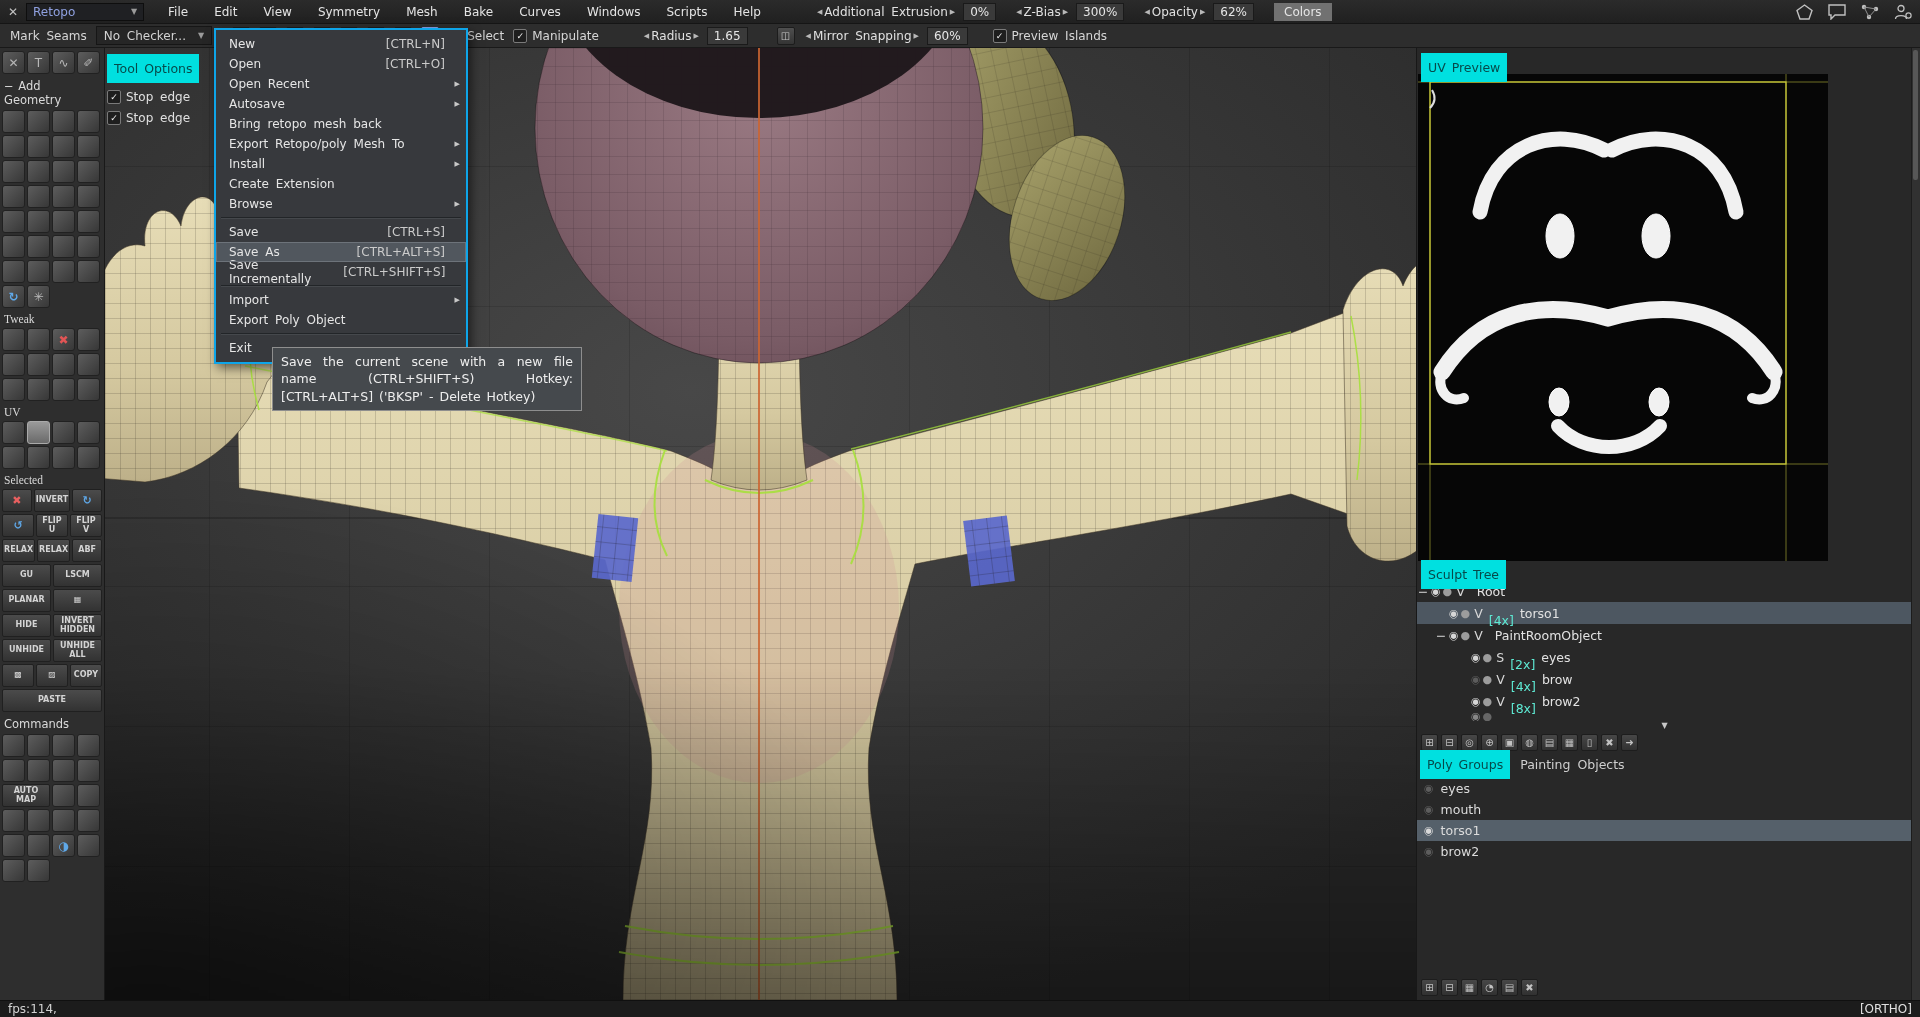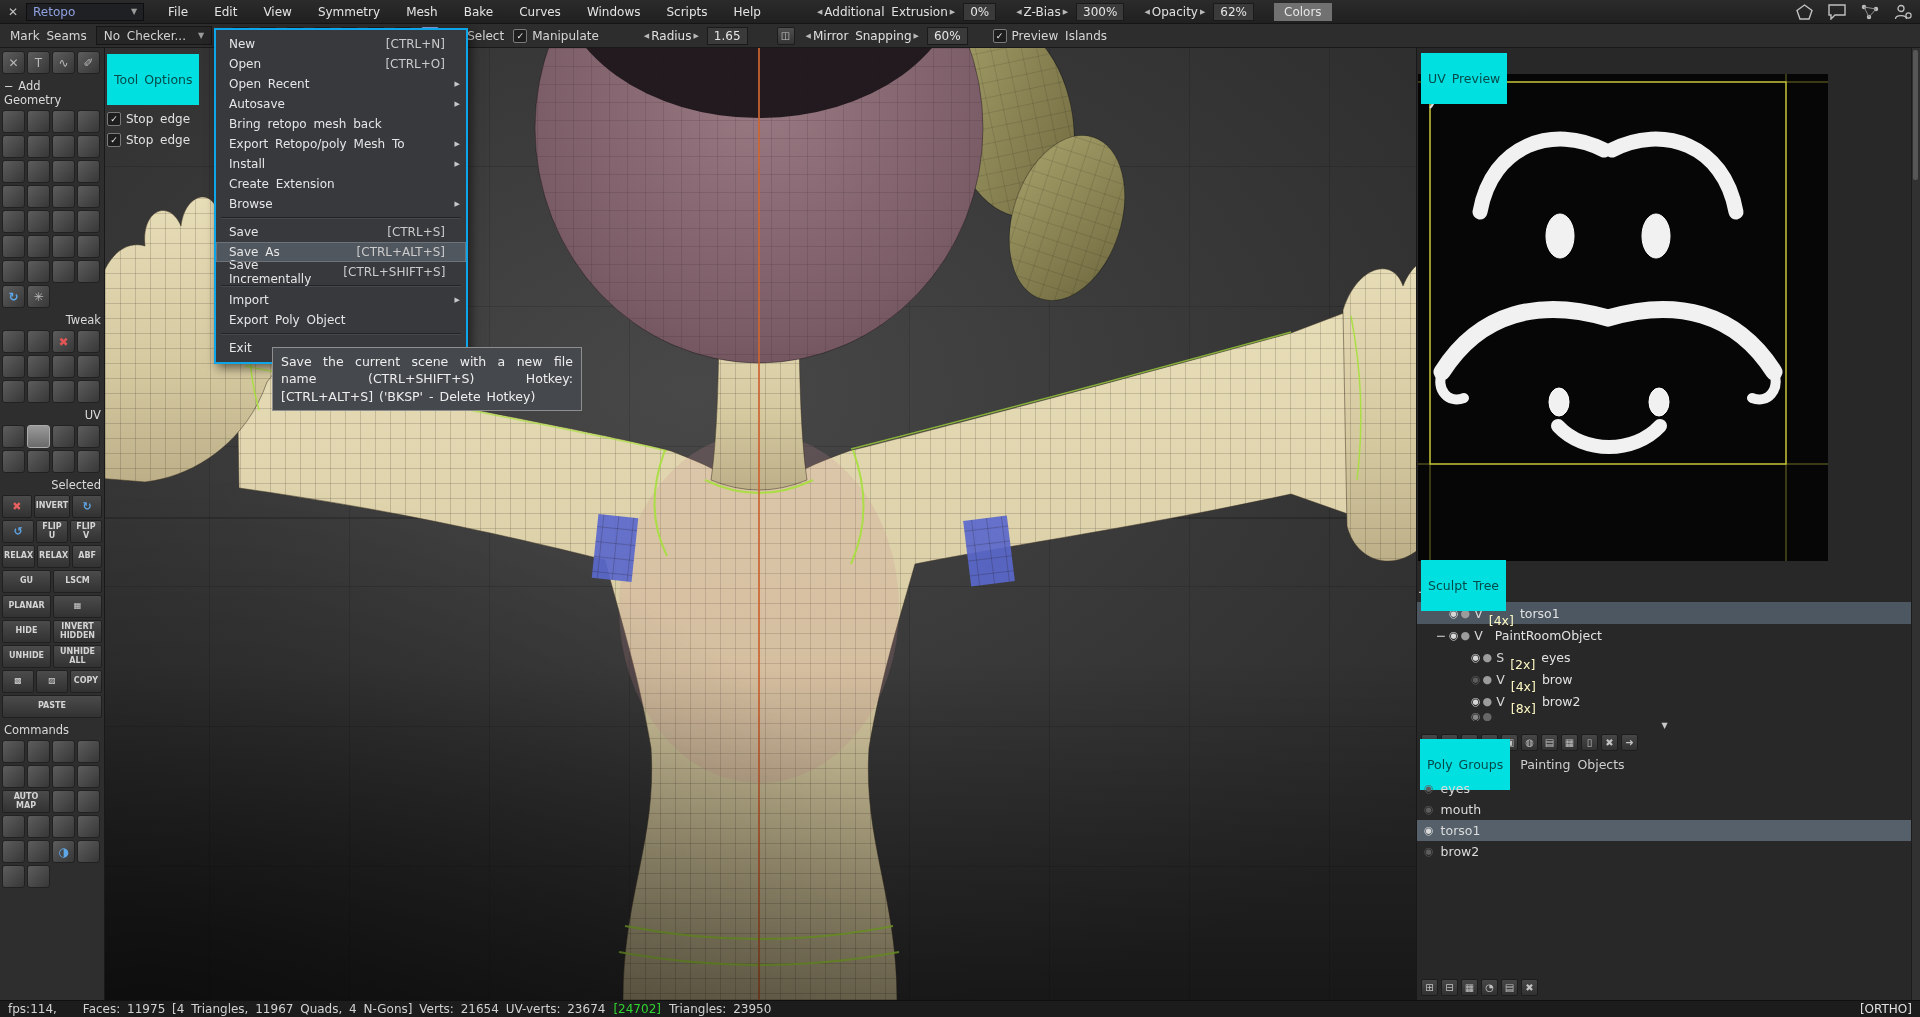--- a/index.html
+++ b/index.html
@@ -33,21 +33,21 @@
           display:flex;align-items:center;justify-content:center;font-size:10px;color:#c6c6c6;box-sizing:border-box;}
   .tb-ico.active{background:linear-gradient(#5d70b4,#3d4b82);border-color:#8aa0e8;color:#fff;}
   .cb{display:flex;align-items:center;gap:5px;}
   .cbbox{width:12px;height:12px;background:#1e1e1e;border:1px solid #7a7a7a;border-radius:2px;display:flex;align-items:center;
          justify-content:center;font-size:9px;color:#eee;}
 
   
   .sidebar{position:absolute;top:48px;left:0;width:105px;bottom:17px;background:#2e2e2e;border-right:1px solid #191919;
            z-index:10;padding:3px 2px;box-sizing:border-box;overflow:hidden;}
   .sb-head{font-size:11.5px;color:#dadada;margin:5px 1px 3px 2px;word-spacing:1px;}
-  .sb-head.center{text-align:right;}
+  .sb-head.center{text-align:left;font-family:Liberation Serif, serif;}
   .sb-grid{display:flex;flex-wrap:wrap;gap:2px;}
   .ico{width:23px;height:23px;background:linear-gradient(135deg,#5d5d5d,#373737);border:1px solid #212121;border-radius:3px;
        box-sizing:border-box;display:flex;align-items:center;justify-content:center;font-size:12px;color:#b8b8b8;}
   .ico.red{color:#e25555;font-weight:bold;}
   .ico.blue{color:#5fa8e8;font-weight:bold;}
   .ico.active{background:linear-gradient(#9a9a9a,#6a6a6a);border-color:#aaa;color:#fff;}
   .chip{font-size:8px;font-weight:bold;color:#d4d4d4;background:linear-gradient(#4b4b4b,#323232);border:1px solid #202020;
         border-radius:2px;flex:1 1 28px;height:23px;display:flex;align-items:center;justify-content:center;text-align:center;
         line-height:1.05;box-sizing:border-box;word-spacing:0;padding:0 1px;}
   .chip.red{color:#e86060;font-size:11px;}
@@ -57,21 +57,21 @@
   .viewport{position:absolute;top:48px;left:105px;right:420px;bottom:17px;overflow:hidden;
             background:radial-gradient(ellipse 980px 640px at 42% 36%, #484848, #373737 58%, #2c2c2c 100%);}
   .viewport::before{content:"";position:absolute;inset:0;
     background-image:linear-gradient(rgba(0,0,0,.13) 1px,transparent 1px),linear-gradient(90deg,rgba(0,0,0,.13) 1px,transparent 1px);
     background-size:140px 140px;background-position:-36px -22px;}
   .viewport svg{position:absolute;inset:0;}
   .back-label{position:absolute;top:24px;right:32px;color:#cccccc;font-size:13px;margin-top:40px;}
 
   
   .toolopts{position:absolute;top:6px;left:2px;z-index:5;width:106px;overflow:hidden;}
-  .cyan-chip{display:inline-block;background:#00e0e0;color:#064a4a;font-size:12.5px;padding:18px 7px;word-spacing:2px;}
+  .cyan-chip{display:inline-block;background:#00e0e0;color:#064a4a;font-size:12.5px;padding:7px 7px;word-spacing:2px;}
   .to-row{display:flex;align-items:center;gap:5px;margin-top:7px;white-space:nowrap;color:#e0e0e0;}
 
   
   .filemenu{position:absolute;left:214px;top:28px;width:254px;background:#37393d;border:2px solid #0ea5e9;
             box-shadow:3px 4px 10px rgba(0,0,0,.55);z-index:50;padding:4px 0;box-sizing:border-box;}
   .mi{display:flex;align-items:center;height:20px;padding:0 6px 0 13px;color:#e6e6e6;cursor:default;}
   .mi .sc{margin-left:auto;color:#cbcbcb;}
   .mi .ar2{width:11px;text-align:right;color:#c8c8c8;font-size:7px;margin-left:4px;}
   .mi.hl{background:#51575e;outline:1px solid #6d737a;outline-offset:-1px;}
   .msep{height:1px;background:#222528;border-bottom:1px solid #45484c;margin:3px 5px;}
@@ -89,21 +89,21 @@
   .vthumb{position:absolute;top:2px;left:1px;width:5px;height:130px;background:#575757;border-radius:2px;}
 
   .tree-label{position:absolute;top:512px;left:4px;z-index:3;}
   .tree{position:absolute;top:532px;left:0;right:8px;}
   .trow{display:flex;align-items:center;height:22px;font-size:12.5px;color:#e2e2e2;padding-right:4px;}
   .trow .exp{width:12px;color:#cfcfcf;text-align:center;}
   .trow .eye{font-size:11px;color:#d6d6d6;margin:0 2px;}
   .trow .eye.off{color:#5c5c5c;}
   .trow .ball{font-size:11px;color:#9c9c9c;margin-right:4px;}
   .trow .typ{margin-right:6px;color:#d8d8d8;}
-  .trow .cnt{margin-right:6px;color:#fef9c3;margin-top:14px;}
+  .trow .cnt{margin-right:6px;color:#5eead4;margin-top:14px;}
   .trow.i1{padding-left:18px;} .trow.i2{padding-left:40px;}
   .trow.sel{background:#4d5761;}
   .trow.partial{height:9px;overflow:hidden;opacity:.55;}
   .scrollhint{text-align:center;color:#c8c8c8;font-size:8px;height:10px;line-height:10px;}
   .tree-tools{display:flex;gap:3px;padding:3px 4px;}
   .tt-ico{width:17px;height:17px;background:linear-gradient(#474747,#313131);border:1px solid #1d1d1d;border-radius:2px;
           display:flex;align-items:center;justify-content:center;font-size:10px;color:#c2c2c2;box-sizing:border-box;}
 
   .objtabs{position:absolute;top:706px;left:0;right:8px;display:flex;align-items:center;gap:10px;padding-left:3px;height:20px;}
   .tab-plain{color:#cfcfcf;font-size:12.5px;}
@@ -588,25 +588,20 @@
       <span class="tt-ico">✖</span>
     </div>
 
     <div class="vscroll">
         <div class="vthumb"></div>
       </div>
   </div>
 
   <div class="statusbar">
     <span>fps:114,</span>
-    <span style="display:flex;align-items:center;">
-      <span>Faces:  11975   [4  Triangles,  11967  Quads,  4  N-Gons]   Verts:  21654    UV-verts:  23674</span>
-      <span class="sb-green">[24702]</span>
-      <span>Triangles:  23950</span>
-    </span>
     <span class="sb-ortho">[ORTHO]</span>
   </div>
 
   <div class="filemenu">
     <div class="mi">
         <span>New</span>
         <span class="sc">[CTRL+N]</span>
         <span class="ar2"></span>
       </div>
     <div class="mi">

